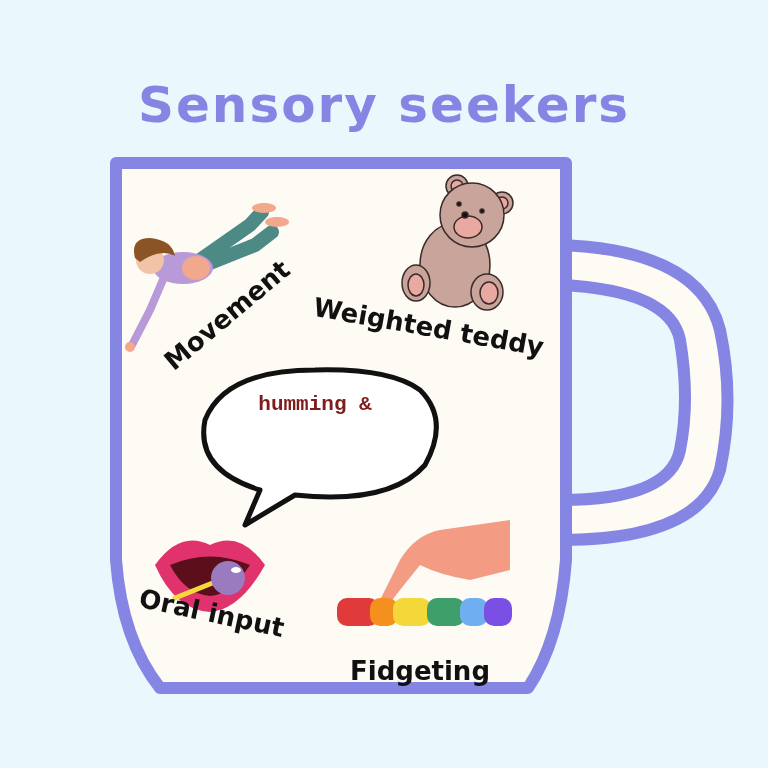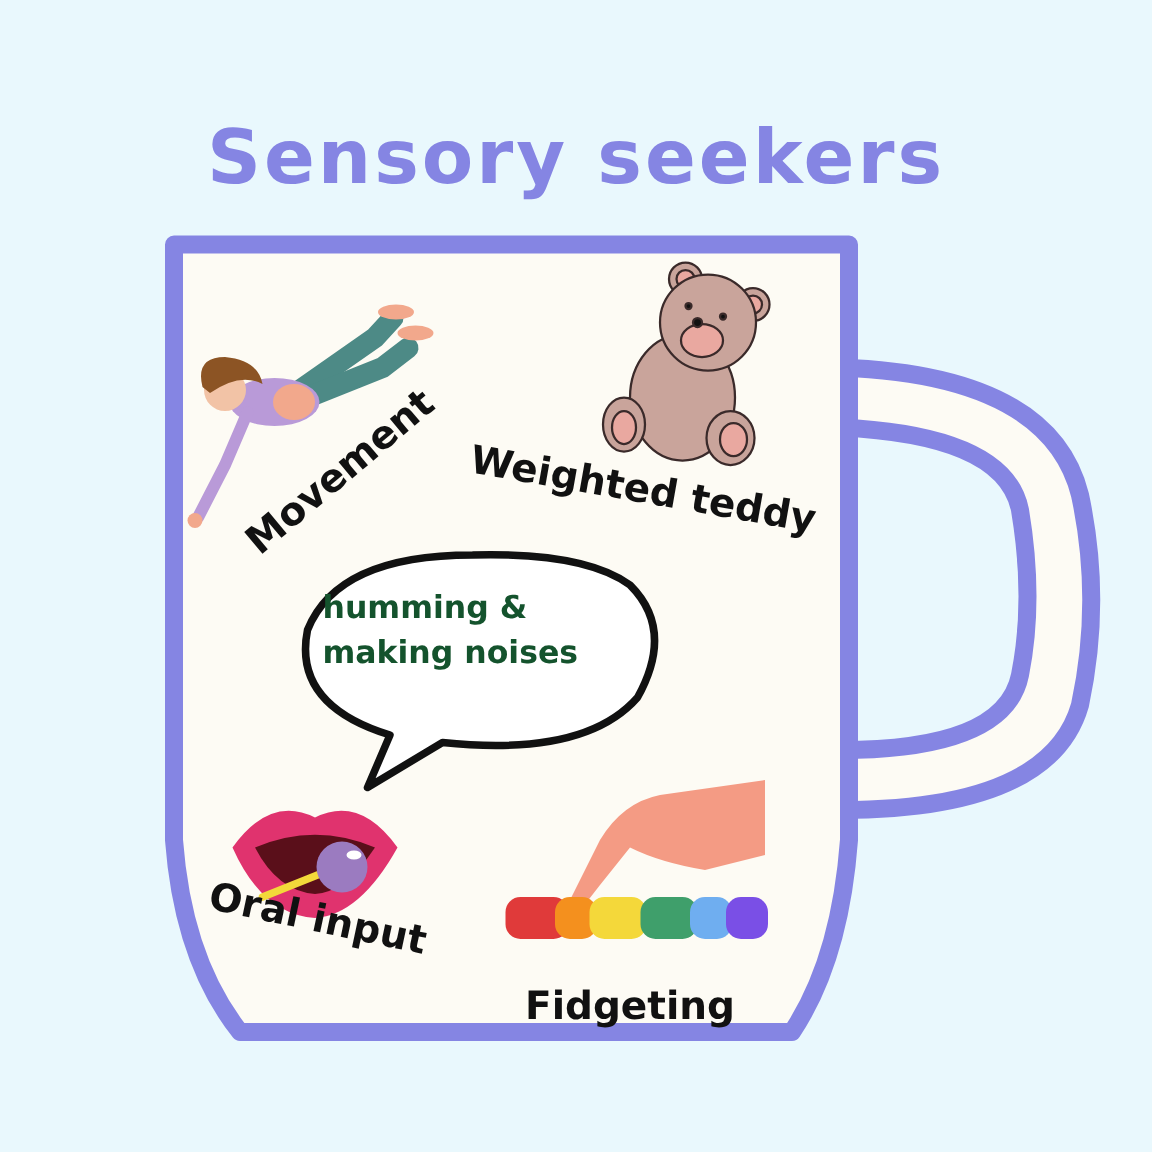--- a/index.html
+++ b/index.html
@@ -1,20 +1,20 @@
 <!DOCTYPE html>
 <html><head>
 <meta charset="utf-8">
 <style>
   html, body { margin:0; padding:0; }
   body { width:768px; height:768px; background:#e9f8fd; position:relative; overflow:hidden; font-family:"DejaVu Sans", sans-serif; }
   .title { position:absolute; left:0; width:768px; top:76px; text-align:center; font-size:50px; font-weight:bold; color:#8585e3; letter-spacing:2px; }
   .label { position:absolute; font-weight:bold; color:#111; font-size:26px; white-space:nowrap; }
   svg { position:absolute; left:0; top:0; }
-  .bubble-text { position:absolute; left:215px; top:390px; width:200px; text-align:left; font-weight:bold; font-size:21px; line-height:30px; color:#14532d; }
+  .bubble-text { position:absolute; left:215px; top:390px; width:200px; text-align:center; font-weight:bold; font-size:21px; line-height:30px; color:#7f1d1d;font-family:Liberation Mono, monospace; }
 </style>
 </head>
 <body>
 
 <div class="title">Sensory seekers</div>
 
 <svg width="768" height="768" viewBox="0 0 768 768">
 
   <g>
     <path d="M560 245 Q700 250 720 330 Q735 400 720 470 Q700 540 560 540 L560 500 Q670 500 680 450 Q690 400 680 340 Q670 290 560 285 Z" fill="#fdfbf4" stroke="#8585e3" stroke-width="12" stroke-linejoin="round"></path>
@@ -75,14 +75,13 @@
   </g>
 </svg>
 
 <div class="label" style="left:150px;top:300px;transform:rotate(-40deg);">Movement</div>
 <div class="label" style="left:312px;top:312px;transform:rotate(10deg);">Weighted teddy</div>
 <div class="label" style="left:138px;top:598px;transform:rotate(12deg);">Oral input</div>
 <div class="label" style="left:350px;top:656px;">Fidgeting</div>
 
 <div class="bubble-text">
   <div>humming &amp;</div>
-  <div>making noises</div>
 </div>
 
 </body></html>

